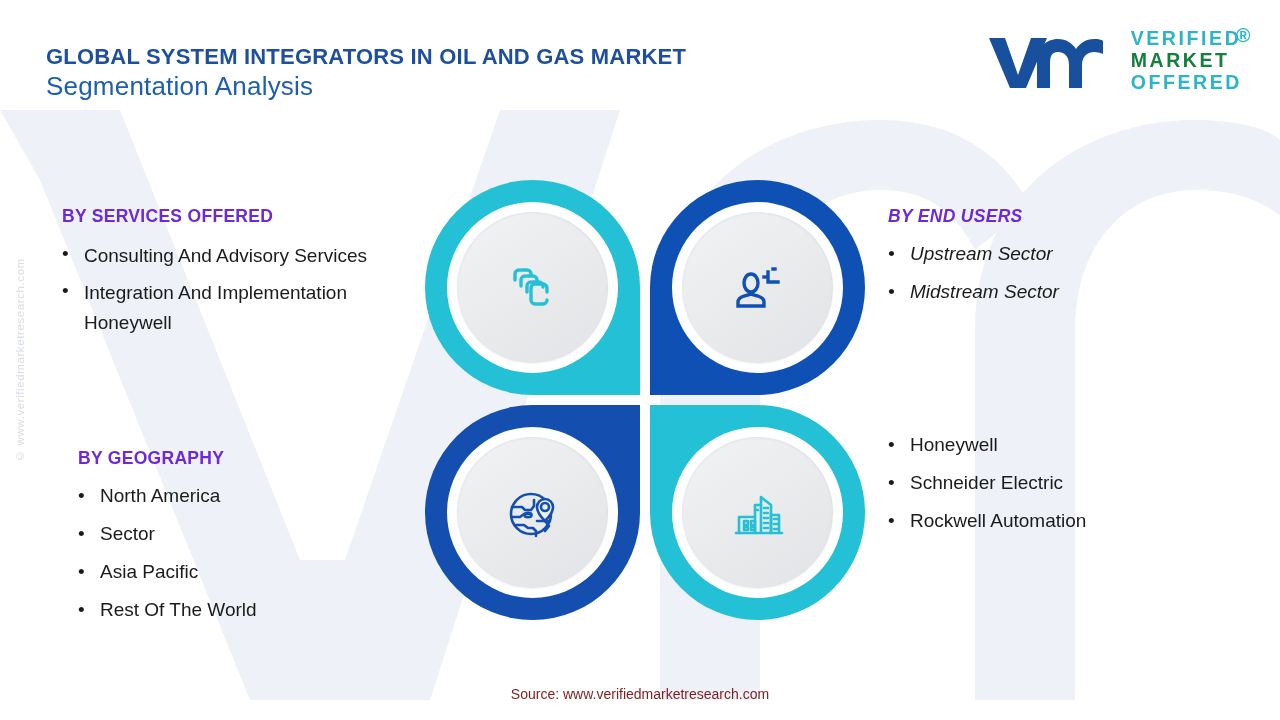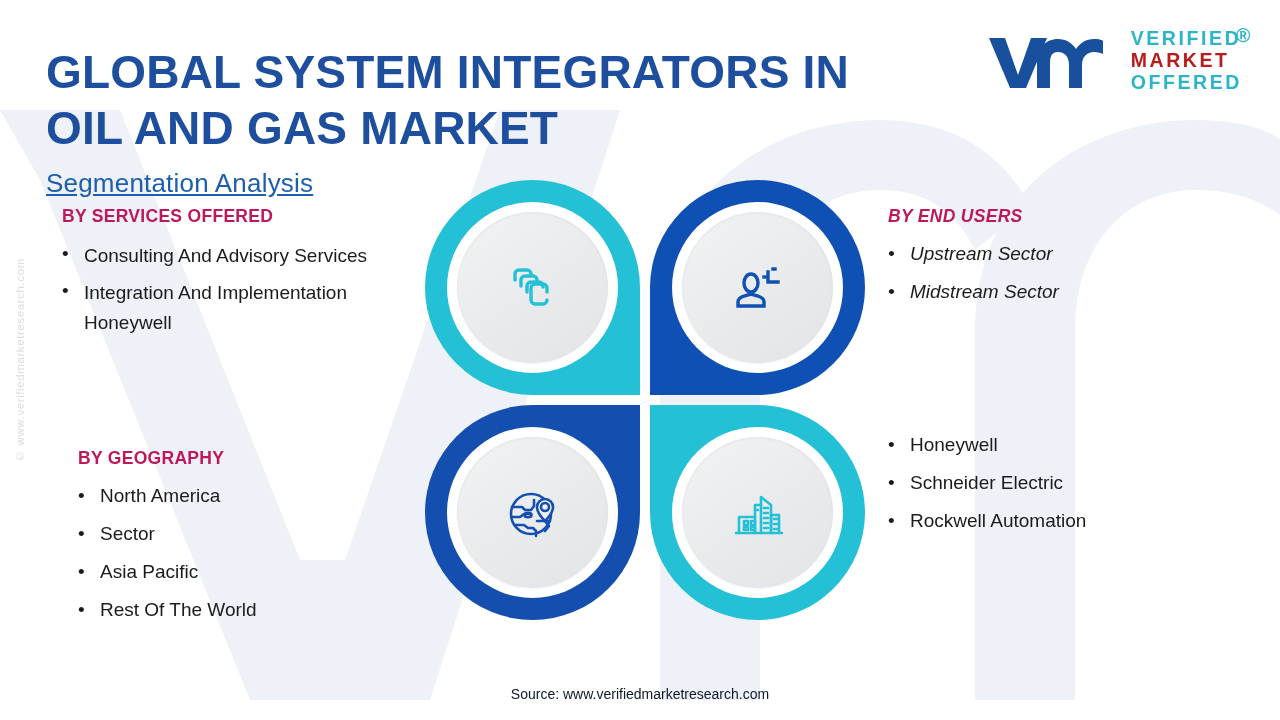--- a/index.html
+++ b/index.html
@@ -31,34 +31,32 @@
     white-space:nowrap;
     z-index:3;
   }
 
   
   .header {
     position:absolute; left:46px; top:44px; right:40px;
     z-index:4;
   }
   .title {
-    font-size:46px;
+    font-size:22px;
     font-weight:bold;
     color:#1d4f9e;
     line-height:1.22;
     letter-spacing:0.2px;
     max-width:860px;
   }
   .subtitle {
-    margin-top:12px;
     font-size:26px;
     color:#1d5fae;
     font-weight:400;
     letter-spacing:0.2px;
-    text-decoration:underline;
   }
 
   
   .logo {
     position:absolute;
     right:38px; top:28px;
     display:flex;
     align-items:center;
     gap:28px;
     z-index:5;
@@ -69,39 +67,39 @@
     flex-direction:column;
     line-height:1.12;
     position:relative;
   }
   .logo-text span {
     font-size:19.5px;
     font-weight:bold;
     letter-spacing:2.6px;
     color:#2cb5c8;
   }
-  .logo-text span.dark { color:#b91c1c; }
+  .logo-text span.dark { color:#15803d; }
   .logo-reg {
     position:absolute;
     right:-11px; top:-3px;
     font-size:10px;
     color:#2cb5c8;
     letter-spacing:0;
     font-weight:bold;
   }
 
   
   .col {
     position:absolute;
     z-index:4;
   }
   .col-heading {
     font-size:17.5px;
     font-weight:bold;
-    color:#be185d;
+    color:#6d28d9;
     letter-spacing:0.3px;
     margin-bottom:14px;
   }
   .bullets { list-style:none; }
   .bullets li {
     display:flex;
     align-items:flex-start;
     font-size:19px;
     color:#1b1b1b;
     line-height:1.42;
@@ -164,21 +162,21 @@
   #quad-bl .ring { border-radius:50% 0 50% 50%; }
   #quad-br { left:225px; top:225px; color:#24c0d6; }
   #quad-br .ring { border-radius:0 50% 50% 50%; }
 
   
   .footer {
     position:absolute;
     left:0; right:0; bottom:18px;
     text-align:center;
     font-size:14px;
-    color:#0f172a;
+    color:#7f1d1d;
     z-index:4;
   }
 </style>
 </head>
 <body>
 
 <div class="bg-wm">
   <svg viewBox="0 0 1280 720" preserveAspectRatio="none" aria-hidden="true">
     <g fill="#eef1f7">
 

